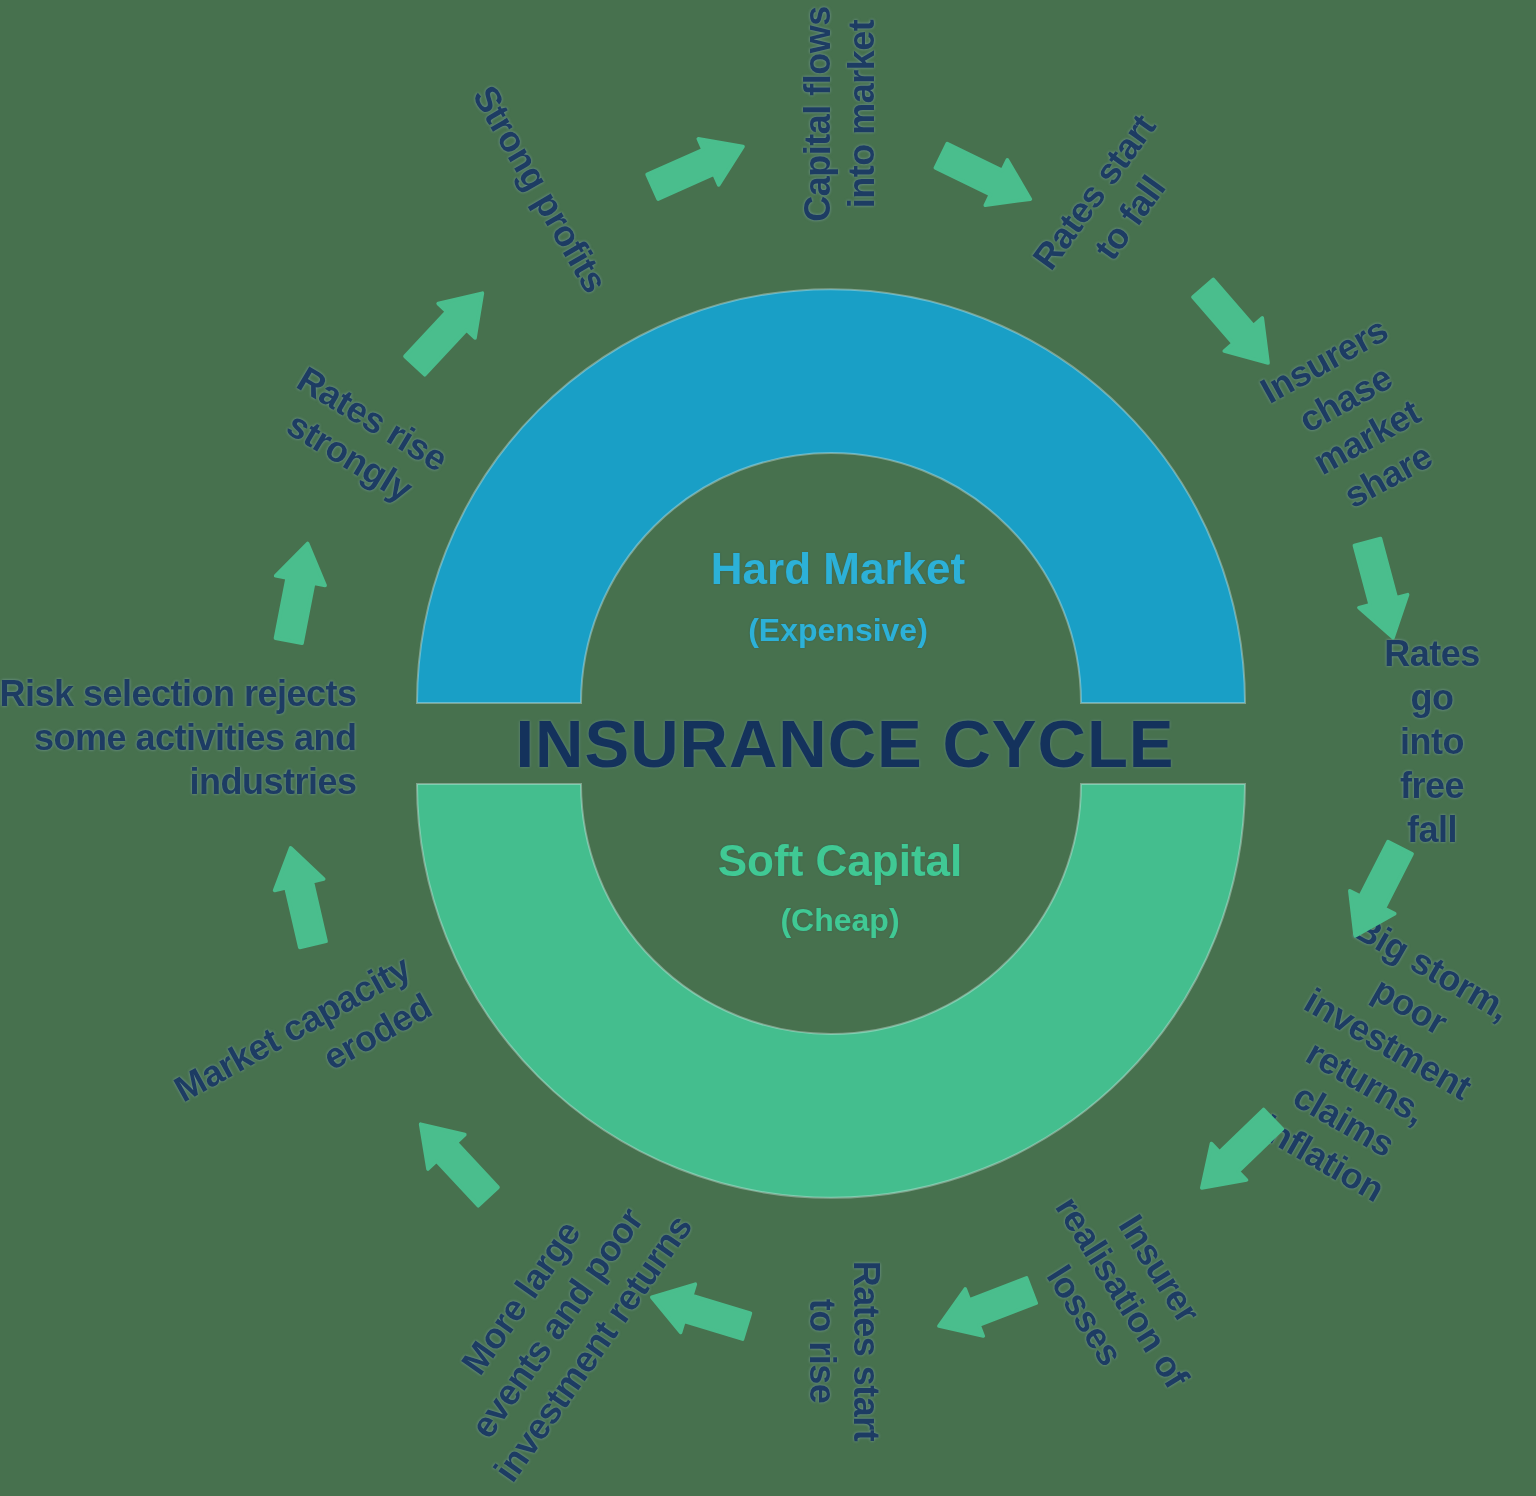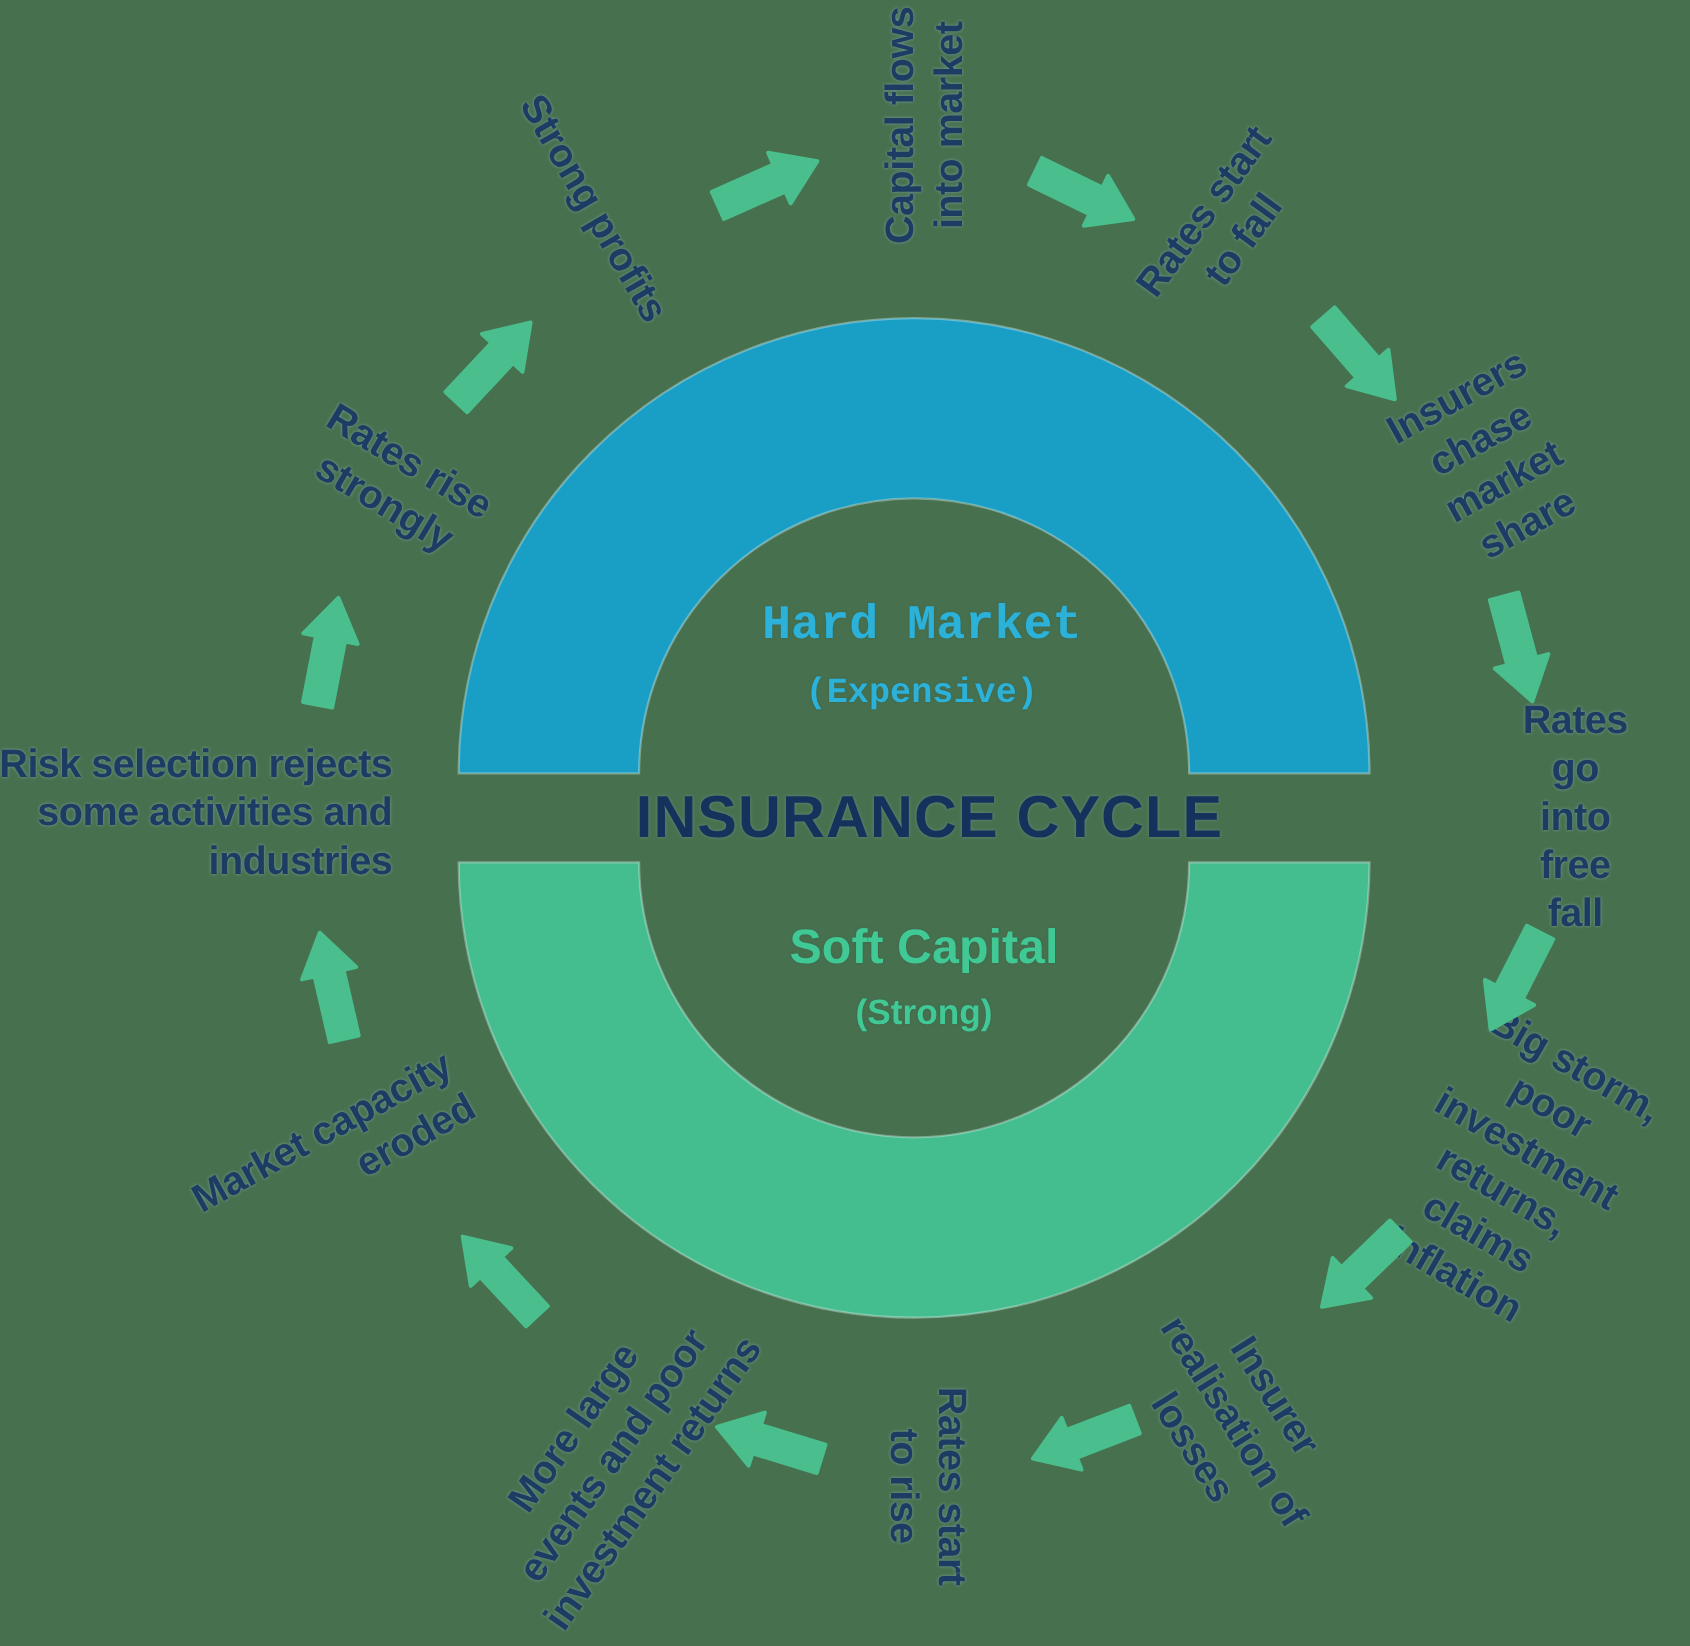--- a/index.html
+++ b/index.html
@@ -17,33 +17,33 @@
   }
   .stage{
     font-weight:700;font-size:36px;line-height:1.22;letter-spacing:-0.5px;
     color:var(--label-text,#1D3C63);
     white-space:pre-line;text-align:center;
     text-shadow:0 0 3px rgba(167,199,224,0.55);
   }
   .align-right{text-align:right;}
   .align-left{text-align:center;}
   .title{
-    font-weight:700;font-size:54px;letter-spacing:1px;white-space:nowrap;
+    font-weight:700;font-size:67px;letter-spacing:1px;white-space:nowrap;
     color:var(--title-text,#14325C);
     text-shadow:0 0 3px rgba(150,185,215,0.4);
   }
   .ring-label{
     font-weight:700;font-size:44px;white-space:nowrap;
     text-shadow:0 0 2px rgba(20,50,90,0.25);
   }
   .ring-sublabel{
     font-weight:700;font-size:32px;white-space:nowrap;
     text-shadow:0 0 2px rgba(20,50,90,0.25);
   }
-  .hard-text{color:var(--hard-text,#2CB1D8);font-family:Liberation Mono, monospace;}
+  .hard-text{color:var(--hard-text,#2CB1D8);}
   .soft-text{color:var(--soft-text,#40C994);}
   .arrow svg{display:block;}
   .ring-svg{position:absolute;left:0;top:0;}
 </style>
 </head>
 <body style="--background: #47714E; --ring-hard: #199FC6; --ring-soft: #44BE8E; --hard-text: #2CB1D8; --soft-text: #40C994; --title-text: #14325C; --label-text: #1D3C63; --arrow: #4ABE8D;">
 
 <div id="canvas">
 
   <svg width="0" height="0" style="position:absolute" aria-hidden="true">
@@ -56,21 +56,21 @@
     <path d="M 417,703 A 414,414 0 0 1 1245,703 L 1081,703 A 250,250 0 0 0 581,703 Z" style="fill:var(--ring-hard,#199FC6);stroke:rgba(215,235,230,0.4);stroke-width:2"></path>
     <path d="M 1245,784 A 414,414 0 0 1 417,784 L 581,784 A 250,250 0 0 0 1081,784 Z" style="fill:var(--ring-soft,#44BE8E);stroke:rgba(215,235,230,0.4);stroke-width:2"></path>
   </svg>
 
   <div class="pos ring-label hard-text" style="--x:838;--y:569;">Hard Market</div>
   <div class="pos ring-sublabel hard-text" style="--x:838;--y:630;">(Expensive)</div>
 
   <div class="pos title" style="--x:845;--y:743;">INSURANCE CYCLE</div>
 
   <div class="pos ring-label soft-text" style="--x:840;--y:861;">Soft Capital</div>
-  <div class="pos ring-sublabel soft-text" style="--x:840;--y:920;">(Strong)</div>
+  <div class="pos ring-sublabel soft-text" style="--x:840;--y:920;">(Cheap)</div>
 
   <div class="pos stage" style="--x:840;--y:114;--r:-90;">Capital flows
 into market</div>
   <div class="pos stage" style="--x:1112;--y:205;--r:-54;">Rates start
 to fall</div>
   <div class="pos stage" style="--x:1356;--y:418;--r:-29;">Insurers chase
 market share</div>
   <div class="pos stage align-left" style="--x:1432;--y:742;--r:0;">Rates go
 into free fall</div>
   <div class="pos stage" style="--x:1377;--y:1063;--r:30;">Big storm, poor

